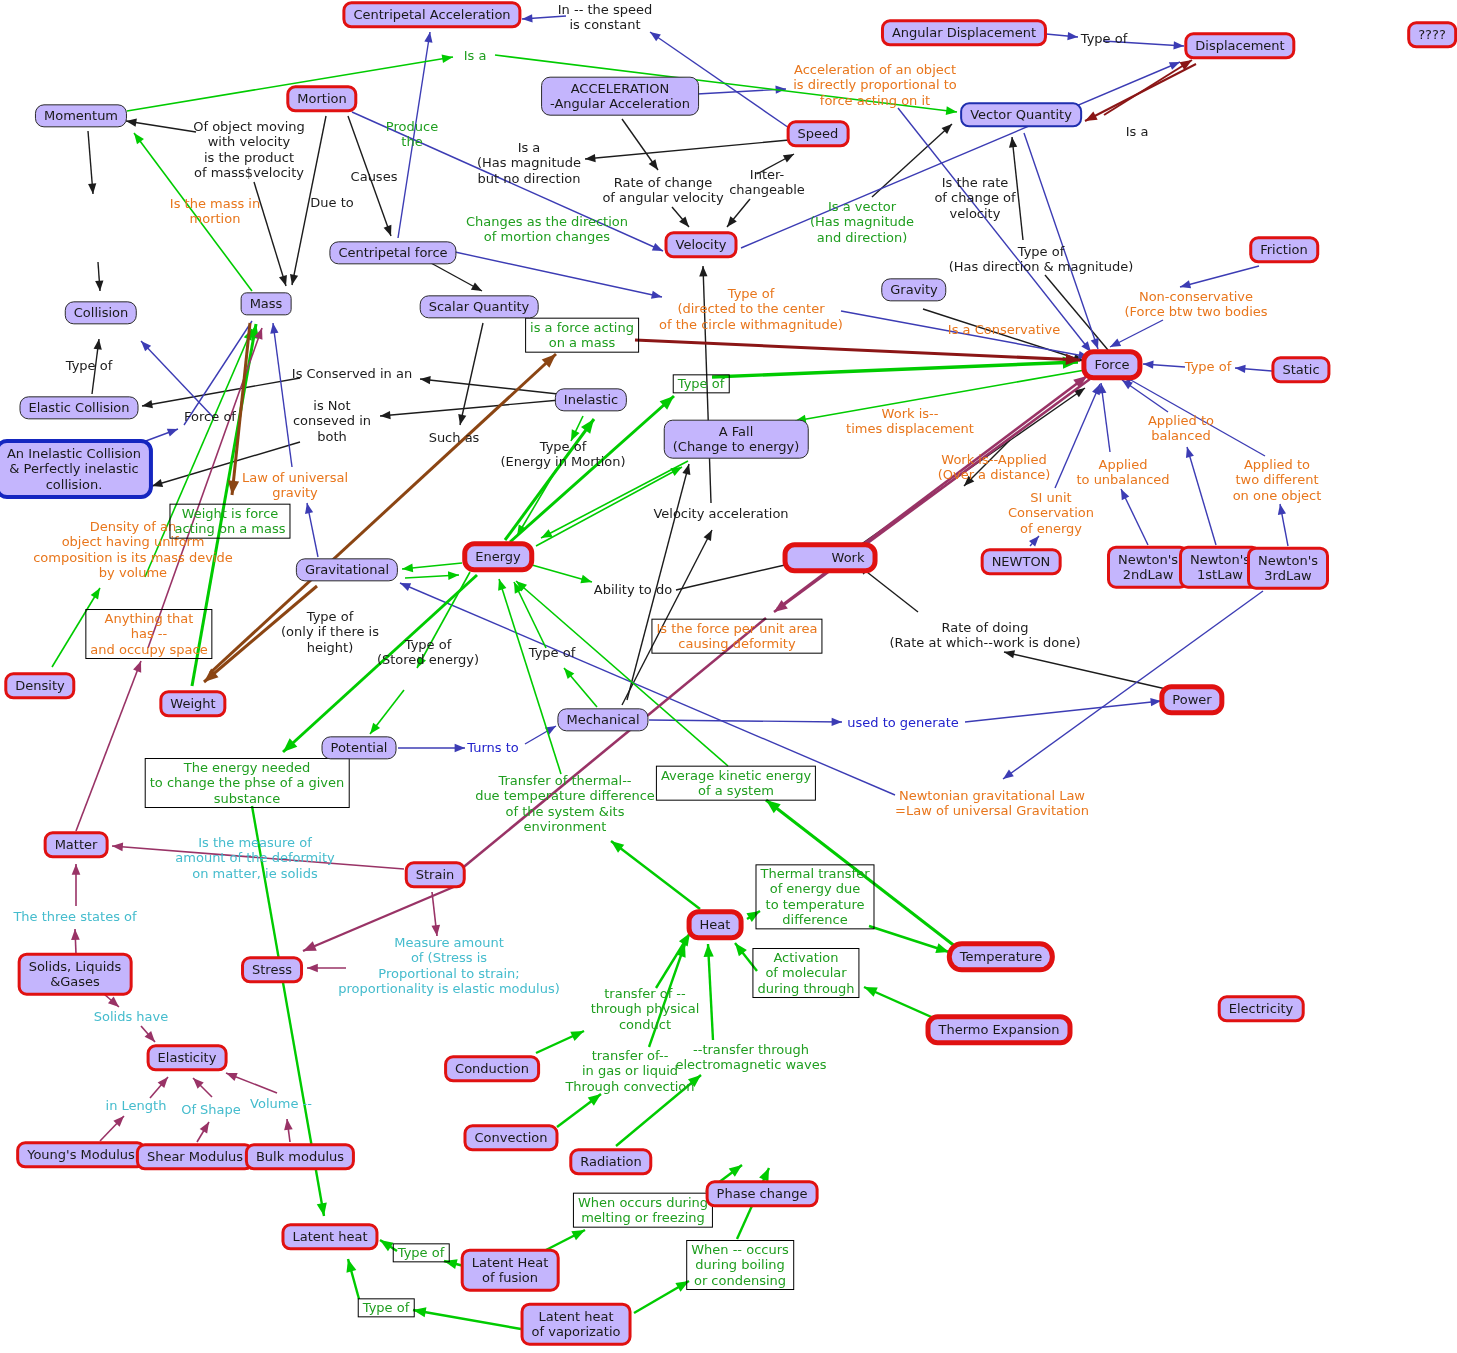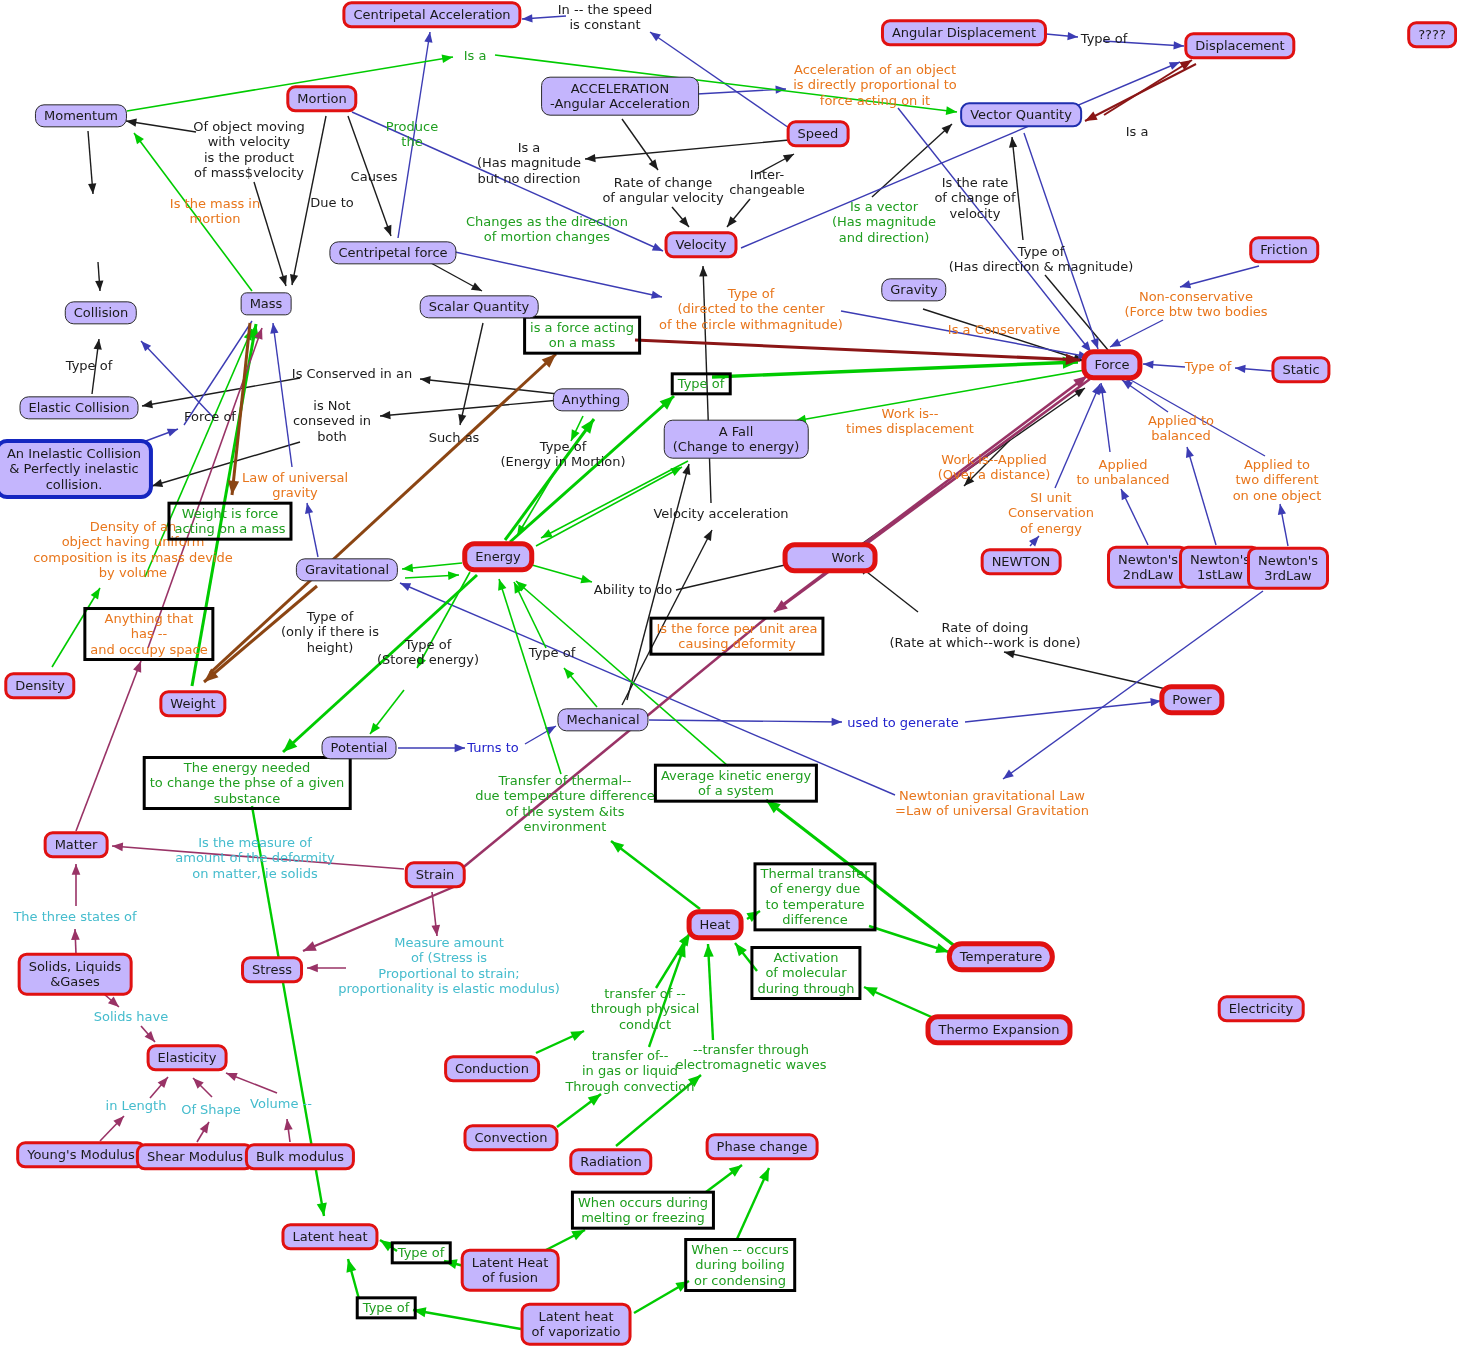--- a/index.html
+++ b/index.html
@@ -20,21 +20,21 @@
   .label{
     position:absolute;z-index:2;transform:translate(-50%,-50%);
     font-size:13px;line-height:1.18;text-align:center;white-space:pre-line;
     pointer-events:none;
   }
   .c-k{color:#1c1c1c;}
   .c-o{color:#e8761c;}
   .c-g{color:#1f9e1f;}
   .c-c{color:#45bccd;}
   .c-bl{color:#2222cc;}
-  .boxed{border:3px solid #000000;padding:1px 4px;background:rgba(255,255,255,0.0);z-index:2;}
+  .boxed{border:1px solid #000000;padding:1px 4px;background:rgba(255,255,255,0.0);z-index:2;}
 </style>
 </head>
 <body>
 
 <div id="canvas" style="width: 1457px; height: 1353px; background: rgb(255, 255, 255);">
     <svg id="edges" width="1457" height="1353" viewBox="0 0 1457 1353">
       <line x1="88" y1="131" x2="93" y2="194" stroke="#1c1c1c" stroke-width="1.4"></line>
       <polygon points="93,194 88.04934493482313,184.00033248424538 96.3113653084958,183.34461658157292" fill="#1c1c1c"></polygon>
       <line x1="98" y1="262" x2="100" y2="291" stroke="#1c1c1c" stroke-width="1.4"></line>
       <polygon points="100,291 95.15303024987983,280.949665665192 103.42139041184953,280.3794339298838" fill="#1c1c1c"></polygon>
@@ -346,21 +346,21 @@
     <div class="label c-o" style="left: 215px; top: 211px;">Is the mass in
 mortion</div>
     <div class="label c-g" style="left: 412px; top: 134px;">Produce
 the</div>
     <div class="label c-g" style="left: 475px; top: 56px;">Is a</div>
     <div class="label c-o" style="left: 875px; top: 85px;">Acceleration of an object
 is directly proportional to
 force acting on it</div>
     <div class="label c-g" style="left: 547px; top: 229px;">Changes as the direction
 of mortion changes</div>
-    <div class="label c-g" style="left: 884px; top: 222px;">Is a vector
+    <div class="label c-g" style="left: 862px; top: 222px;">Is a vector
 (Has magnitude
 and direction)</div>
     <div class="label c-o" style="left: 751px; top: 309px;">Type of
 (directed to the center
 of the circle  withmagnitude)</div>
     <div class="label c-o" style="left: 1196px; top: 304px;">Non-conservative
 (Force btw two bodies</div>
     <div class="label c-o" style="left: 1208px; top: 367px;">Type of</div>
     <div class="label c-o" style="left: 1004px; top: 330px;">Is a Conservative</div>
     <div class="label c-o" style="left: 910px; top: 421px;">Work is--
@@ -454,21 +454,21 @@
     <div class="node b-black" style="left: 914px; top: 290px;">Gravity</div>
     <div class="node b-red" style="left: 1284px; top: 250px;">Friction</div>
     <div class="node b-black" style="left: 101px; top: 313px;">Collision</div>
     <div class="node b-black" style="left: 266px; top: 304px; border-radius: 6px;">Mass</div>
     <div class="node b-black" style="left: 393px; top: 253px;">Centripetal force</div>
     <div class="node b-black" style="left: 479px; top: 307px;">Scalar Quantity</div>
     <div class="node b-black" style="left: 79px; top: 408px;">Elastic Collision</div>
     <div class="node b-navy thick" style="left: 74px; top: 469px;">An Inelastic Collision
 &amp; Perfectly inelastic
 collision.</div>
-    <div class="node b-black" style="left: 591px; top: 400px;">Anything</div>
+    <div class="node b-black" style="left: 591px; top: 400px;">Inelastic</div>
     <div class="node b-black" style="left: 736px; top: 439px;">A Fall
 (Change to energy)</div>
     <div class="node b-red thick" style="left: 1112px; top: 365px;">Force</div>
     <div class="node b-red" style="left: 1301px; top: 370px;">Static</div>
     <div class="node b-red" style="left: 1021px; top: 562px;">NEWTON</div>
     <div class="node b-red" style="left: 1148px; top: 567px;">Newton's
 2ndLaw</div>
     <div class="node b-red" style="left: 1220px; top: 567px;">Newton's
 1stLaw</div>
     <div class="node b-red" style="left: 1288px; top: 568px;">Newton's
@@ -490,19 +490,19 @@
     <div class="node b-red" style="left: 81px; top: 1155px;">Young's Modulus</div>
     <div class="node b-red" style="left: 195px; top: 1157px;">Shear Modulus</div>
     <div class="node b-red" style="left: 300px; top: 1157px;">Bulk modulus</div>
     <div class="node b-red thick" style="left: 715px; top: 925px;">Heat</div>
     <div class="node b-red thick" style="left: 1001px; top: 957px; border-radius: 15px;">Temperature</div>
     <div class="node b-red thick" style="left: 999px; top: 1030px;">Thermo Expansion</div>
     <div class="node b-red" style="left: 1261px; top: 1009px;">Electricity</div>
     <div class="node b-red" style="left: 492px; top: 1069px;">Conduction</div>
     <div class="node b-red" style="left: 511px; top: 1138px;">Convection</div>
     <div class="node b-red" style="left: 611px; top: 1162px;">Radiation</div>
-    <div class="node b-red" style="left: 762px; top: 1147px;">Phase change</div>
+    <div class="node b-red" style="left: 762px; top: 1194px;">Phase change</div>
     <div class="node b-red" style="left: 330px; top: 1237px;">Latent heat</div>
     <div class="node b-red" style="left: 510px; top: 1270px;">Latent Heat
 of fusion</div>
     <div class="node b-red" style="left: 576px; top: 1324px;">Latent heat
 of vaporizatio</div>
   </div>
 
 </body></html>

